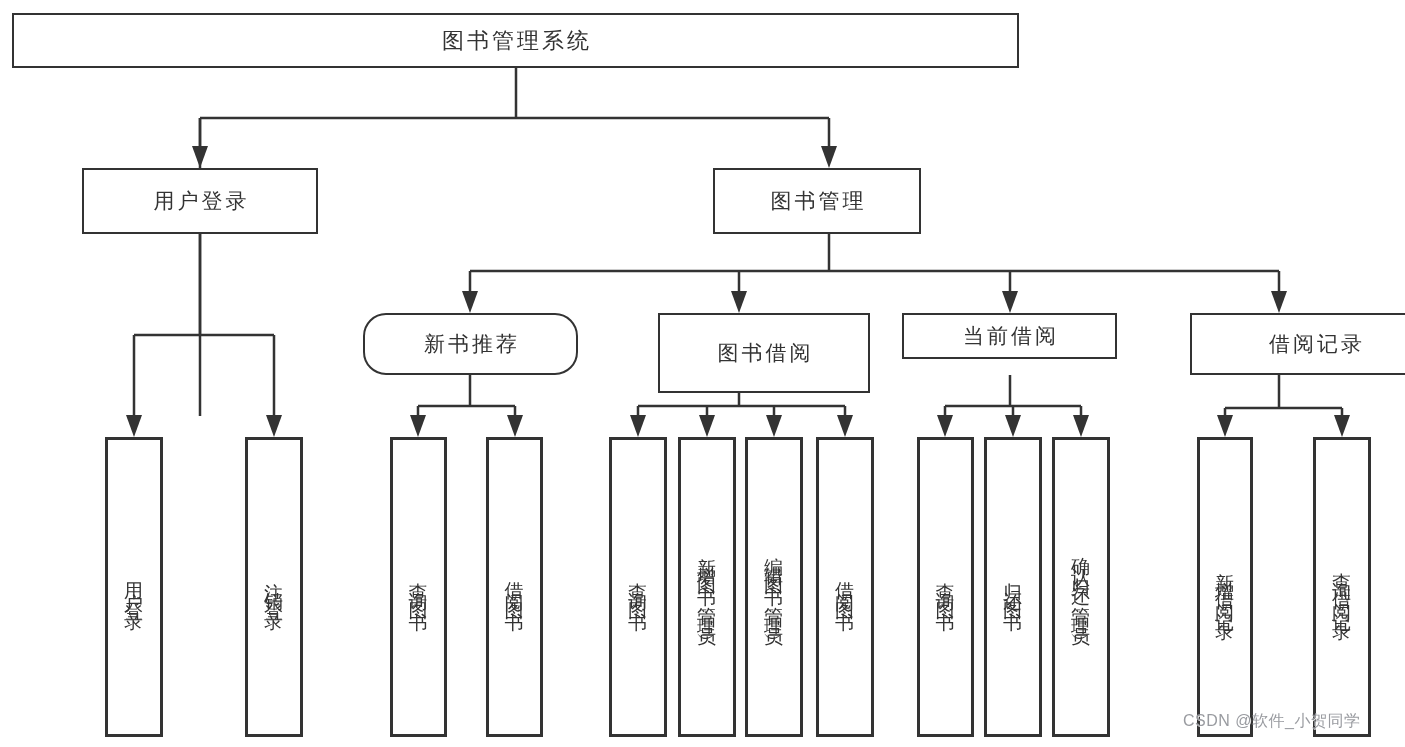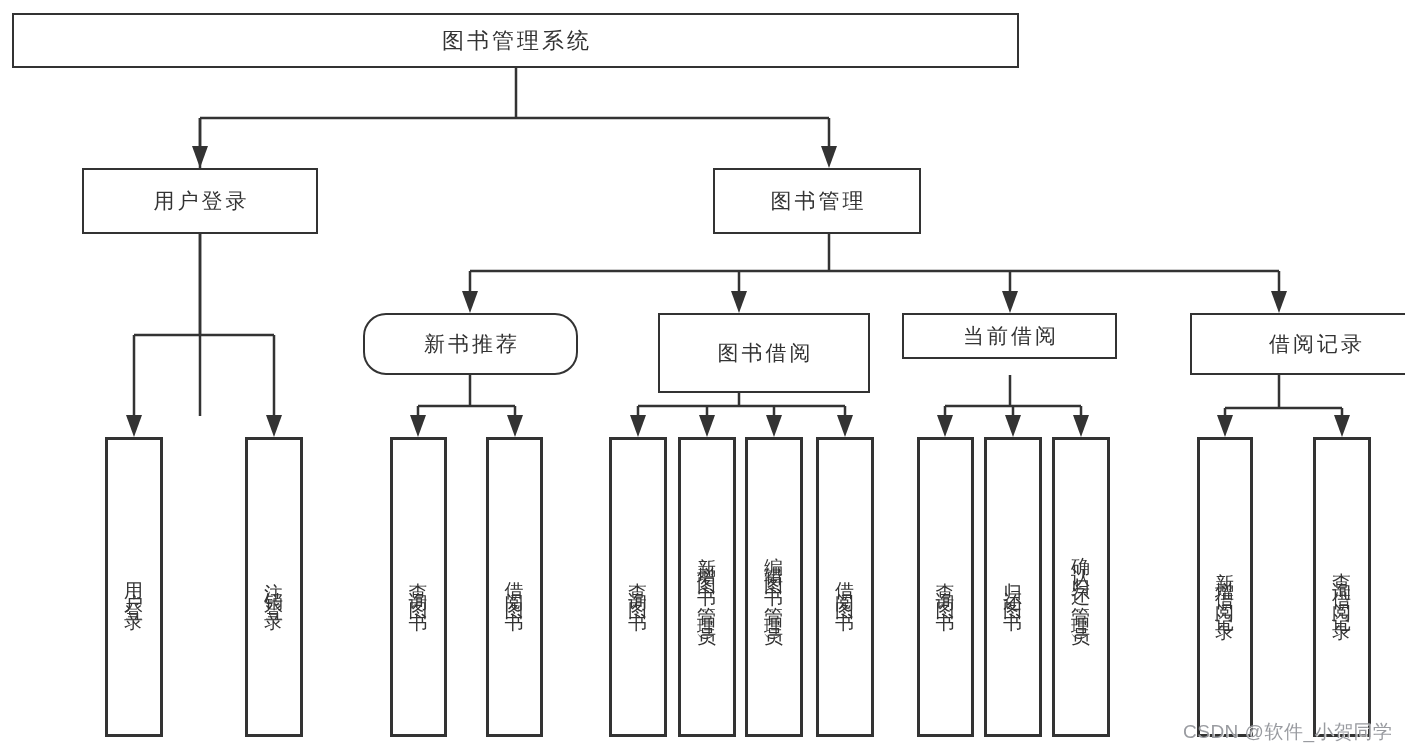--- a/index.html
+++ b/index.html
@@ -34,26 +34,25 @@
     writing-mode:vertical-rl;
     text-orientation:mixed;
     font-size:19px;
     letter-spacing:10px;
     line-height:1;
   }
   .watermark{
     position:absolute;
     left:1183px;top:711px;
     z-index:2;
-    font-size:19px;
+    font-size:16px;
     color:rgba(148,150,155,0.95);
     text-shadow:1px 1px 0 rgba(255,255,255,0.85);
     white-space:nowrap;
     letter-spacing:0.5px;
-    margin-top:8px;
   }
 </style>
 </head>
 <body>
 
 <div class="stage">
 
   <svg class="connectors" width="1405" height="747" viewBox="0 0 1405 747" aria-hidden="true">
     <g stroke="#333333" stroke-width="2.5" fill="none">
 

